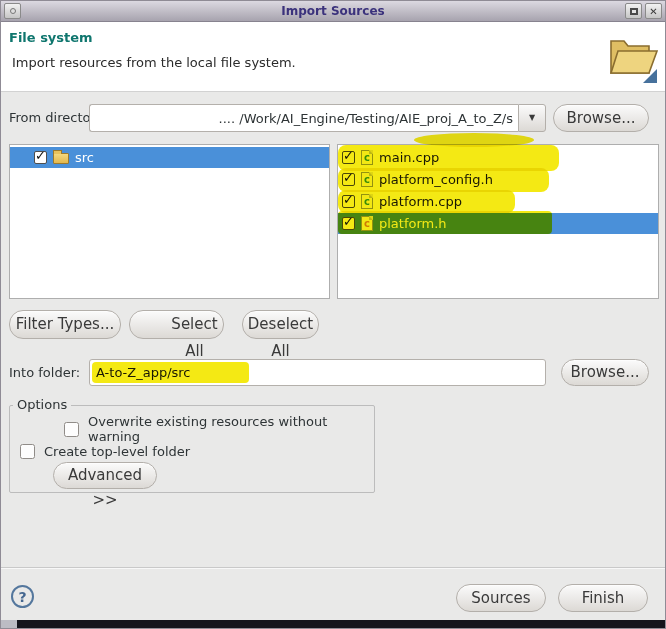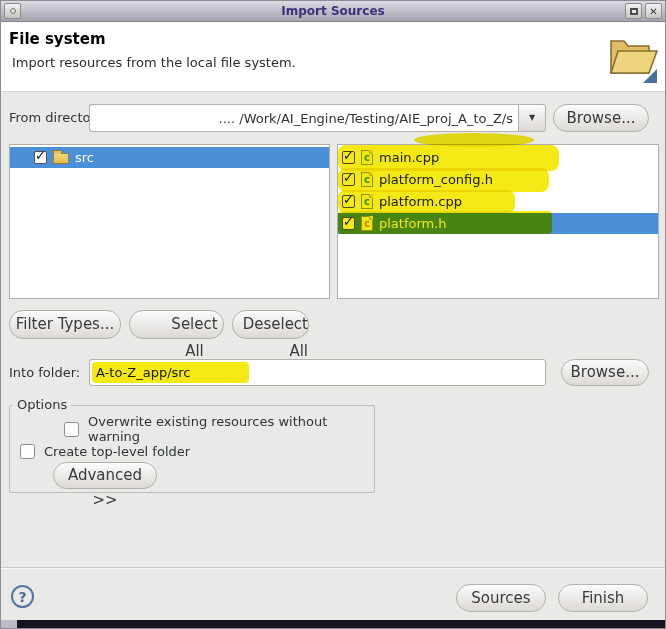--- a/index.html
+++ b/index.html
@@ -33,21 +33,21 @@
   .tb-menu i { display:block; width: 6px; height: 6px; border: 1px solid #777; border-radius: 50%; background: #dedede; }
   .tb-max { right: 23px; }
   .tb-max i { display:block; width: 8px; height: 7px; border: 2px solid #4a4a4a; background: #e5e5e5; }
   .tb-close { right: 3px; font-size: 10px; }
 
   
   .header {
     position: absolute; top: 21px; left: 0; right: 0; height: 70px;
     background: #ffffff; border-bottom: 1px solid #d2d2d2;
   }
-  .header-title { position: absolute; left: 8px; top: 8px; font-size: 15px; font-weight: 700; color: #000000; }
+  .header-title { position: absolute; left: 8px; top: 8px; font-size: 13px; font-weight: 700; color: #0f766e; }
   .header-desc  { position: absolute; left: 11px; top: 33px; font-size: 13px; color: #2b2b2b; }
   .header-icon  { position: absolute; right: 6px; top: 7px; width: 52px; height: 56px; }
 
   
   .btn {
     position: absolute;
     background: linear-gradient(#fbfbfb, #dcd9d5);
     border: 1px solid #b3afaa; border-radius: 14px;
     font-size: 15px; color: #3a3a3a; text-align: center;
     box-shadow: 0 1px 0 rgba(255,255,255,.6) inset;
@@ -101,21 +101,21 @@
     font-size: 10px; font-weight: 700; line-height: 14px; text-align: center;
   }
   .doc-icon::before { content:""; position:absolute; right:-1px; top:-1px;
     border-style: solid; border-width: 0 4px 4px 0; border-color: #e9e9e8 #e9e9e8 #c4c8da #c4c8da; }
   .c-green  { color: #3a9c3a; }
   .c-orange { color: #d9882b; }
 
   
   .btn-filter   { left: 8px;   top: 309px; width: 112px; height: 29px; line-height: 27px; }
   .btn-selall   { left: 128px; top: 309px; width: 95px;  height: 29px; line-height: 27px; padding-left: 36px; }
-  .btn-desel    { left: 231px; top: 309px; width: 77px;  height: 29px; line-height: 27px; text-align: right; }
+  .btn-desel    { left: 241px; top: 309px; width: 77px;  height: 29px; line-height: 27px; }
 
   
   .if-label { position: absolute; left: 8px; top: 358px; height: 27px; line-height: 27px; }
   .if-input {
     position: absolute; left: 88px; top: 358px; width: 457px; height: 27px;
     background: #fff; border: 1px solid #b4b0ab; border-radius: 3px;
     padding: 0 6px; font: 13px "DejaVu Sans", sans-serif; color: #1a1a1a;
   }
   .browse-bottom { left: 560px; top: 358px; width: 88px; height: 27px; line-height: 25px; }
 

